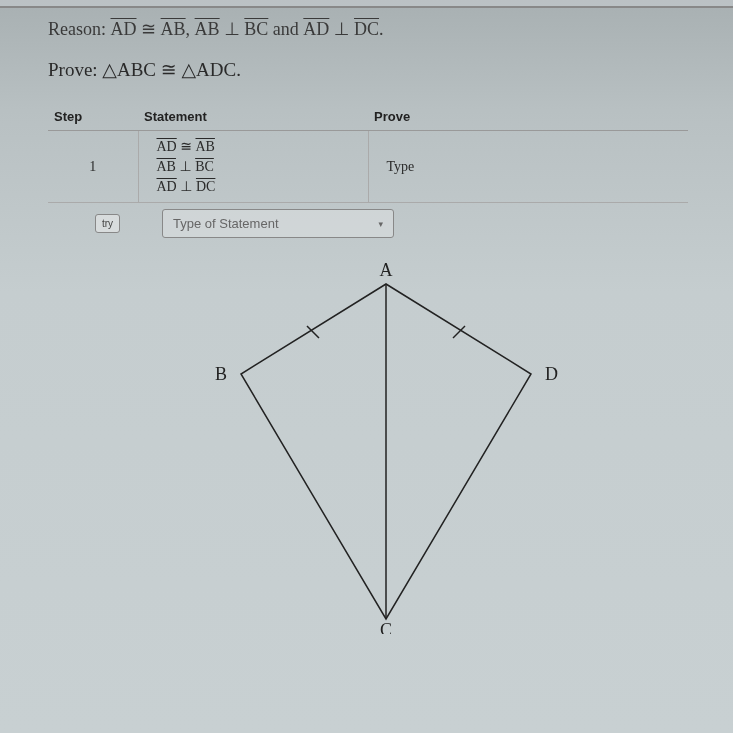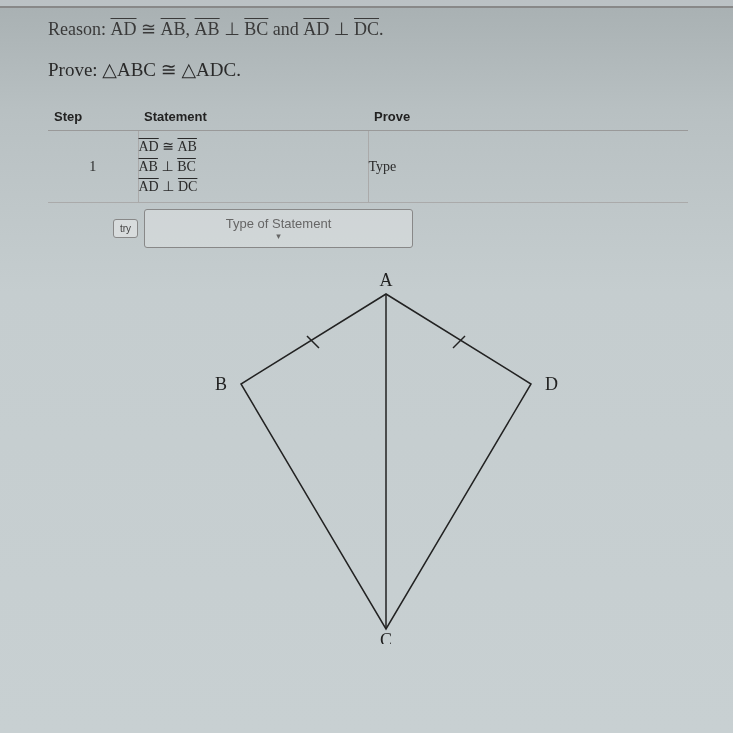--- a/index.html
+++ b/index.html
@@ -42,21 +42,21 @@
       font-size: 13px;
       padding: 6px 10px 6px 6px;
       border-bottom: 1px solid #999;
       color: #222;
     }
     .step-col { width: 90px; }
     .stmt-col { width: 230px; }
     .reason-col { width: auto; }
     .proof-table td {
       font-size: 14px;
-      padding: 4px 0;
+      padding: 4px 18px;
       vertical-align: middle;
       font-family: Georgia, serif;
     }
     .row1 td { border-bottom: 1px solid #aaa; }
     .step-cell {
       text-align: center;
       font-size: 11px;
       font-family: Arial, sans-serif;
     }
     .stmt-cell {
@@ -84,24 +84,23 @@
       display: inline-flex;
       justify-content: space-between;
       align-items: center;
       border: 1px solid #888;
       border-radius: 3px;
       font-size: 13px;
       font-family: Arial, sans-serif;
       padding: 6px 10px;
       background: rgba(245,245,245,0.3);
       color: #666;
-      width: 269px;
+      width: 232px;
       margin-left: 6px;
       vertical-align: middle;
-      flex-direction: column;
     }
     .caret { font-size: 9px; color: #666; }
     .figure-wrap {
       margin-top: 12px;
       text-align: center;
     }
     svg.kite { display: block; margin: 0 auto; }
   </style>
 </head>
 <body>

